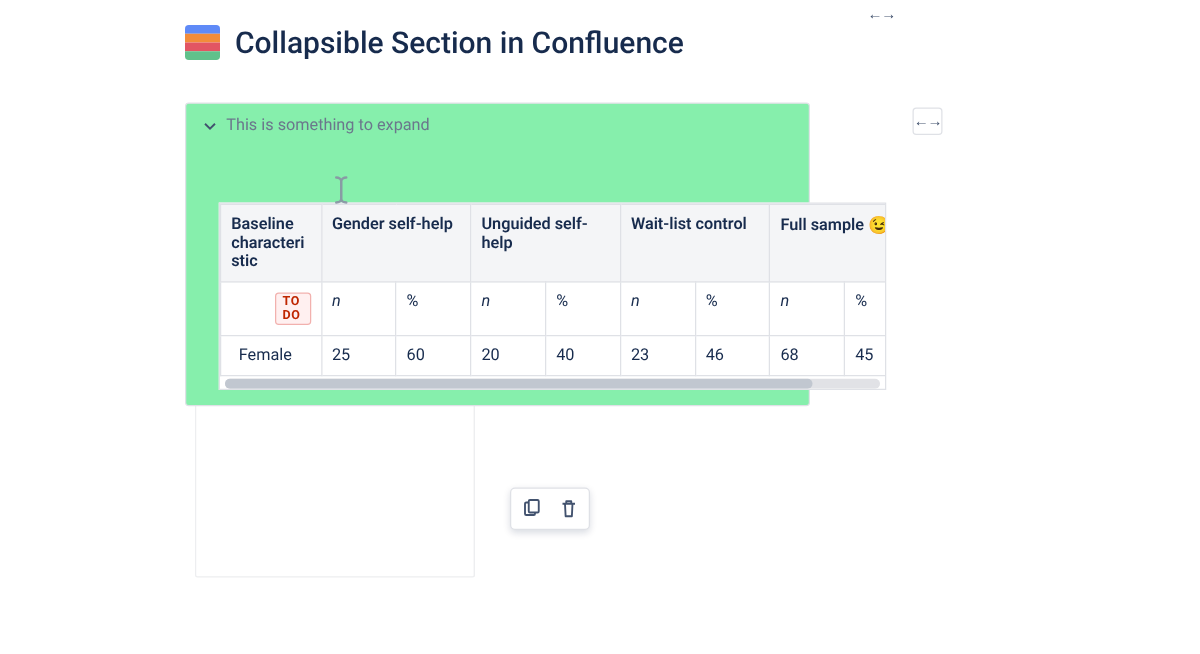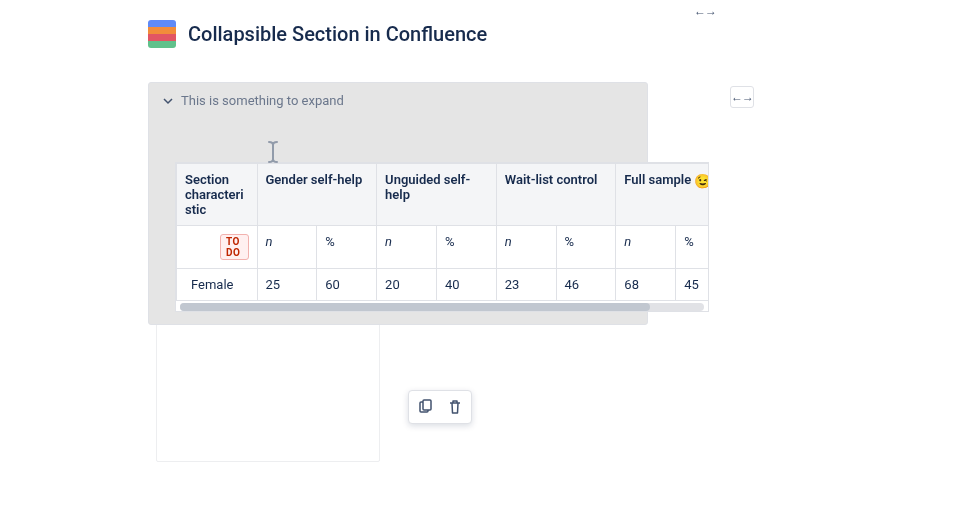--- a/index.html
+++ b/index.html
@@ -34,32 +34,32 @@
     gap: 12px;
   }
   .title-icon {
     width: 28px; height: 28px;
     display: flex; flex-direction: column;
     border-radius: 3px;
     overflow: hidden;
   }
   .title-icon span { flex:1; }
   .title-text {
-    font-size: 20px;
+    font-size: 24px;
     font-weight: 500;
     color: #172B4D;
   }
   .panel {
     position: absolute;
     top: 82px;
     left: 148px;
     width: 500px;
     border: 1px solid #DFE1E6;
     border-radius: 3px;
-    background: #e5e5e5;
+    background: #86efac;
     padding: 8px 10px 12px 10px;
   }
   .expand-row {
     display: flex;
     align-items: center;
     gap: 6px;
     padding: 2px 0 4px 2px;
   }
   .chevron {
     width: 14px; height: 14px;
@@ -236,21 +236,21 @@
             <col class="col-p">
           <col class="col-n">
             <col class="col-p">
           <col class="col-n">
             <col class="col-p">
           <col class="col-n">
             <col class="col-p">
         </colgroup>
         <thead>
           <tr>
-            <th>Section characteristic</th>
+            <th>Baseline characteristic</th>
             <th colspan="2">Gender self-help</th>
             <th colspan="2">Unguided self-help</th>
             <th colspan="2">Wait-list control</th>
             <th colspan="2">
               <span>Full sample</span>
               <span class="wink">😉</span>
             </th>
           </tr>
         </thead>
         <tbody>

